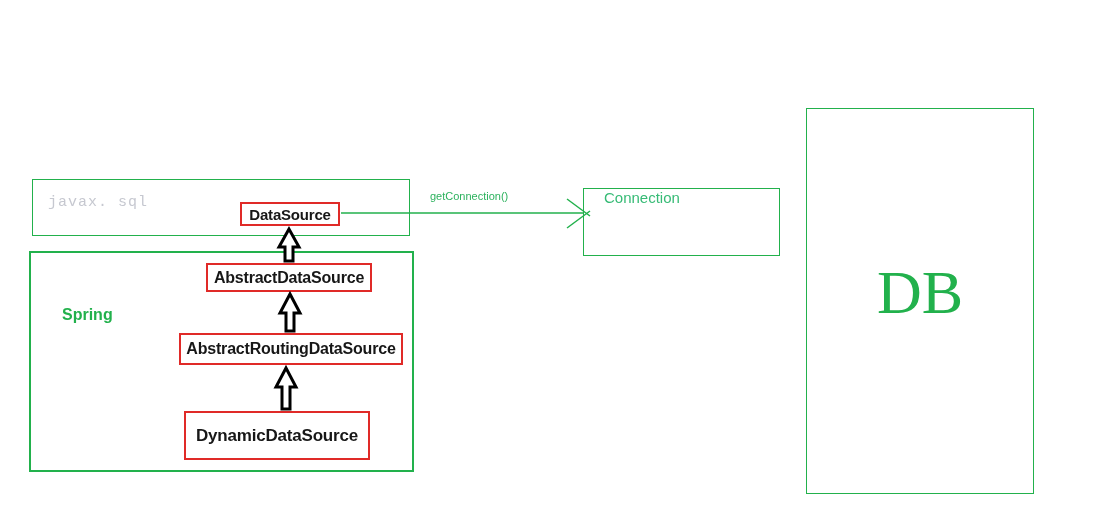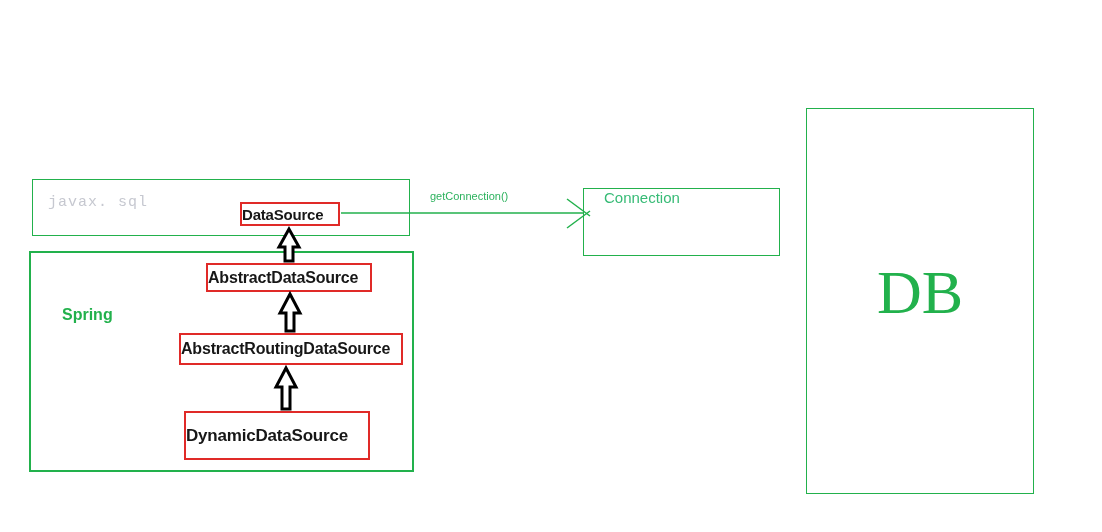--- a/index.html
+++ b/index.html
@@ -5,21 +5,21 @@
   html,body { margin:0; padding:0; background:#ffffff; }
   .canvas {
     position:relative; width:1102px; height:532px; background:#ffffff;
     font-family:"Liberation Sans", sans-serif; overflow:hidden;padding-left:12px;
   }
   .abs { position:absolute; box-sizing:border-box; }
   .pkg-box { border:1px solid #22b14c; background:transparent; }
   .pkg-box.thick { border-width:2px; }
   .class-box {
     border:2px solid #e02a28; background:#ffffff;
-    display:flex; align-items:center; justify-content:flex-start;
+    display:flex; align-items:center; justify-content:center;
     font-weight:700; color:#171717; white-space:nowrap; letter-spacing:-0.2px;
     z-index:2;
   }
   .entity-box { border:1px solid #22b14c; background:transparent; }
   .label-javax {
     font-family:"Liberation Mono","DejaVu Sans Mono",monospace;
     font-size:15px; color:#c6c8d0; letter-spacing:1px; white-space:pre;
   }
   .label-spring { font-size:16px; font-weight:700; color:#22b14c; }
   .label-getconn { font-size:11px; color:#2db25e; }

